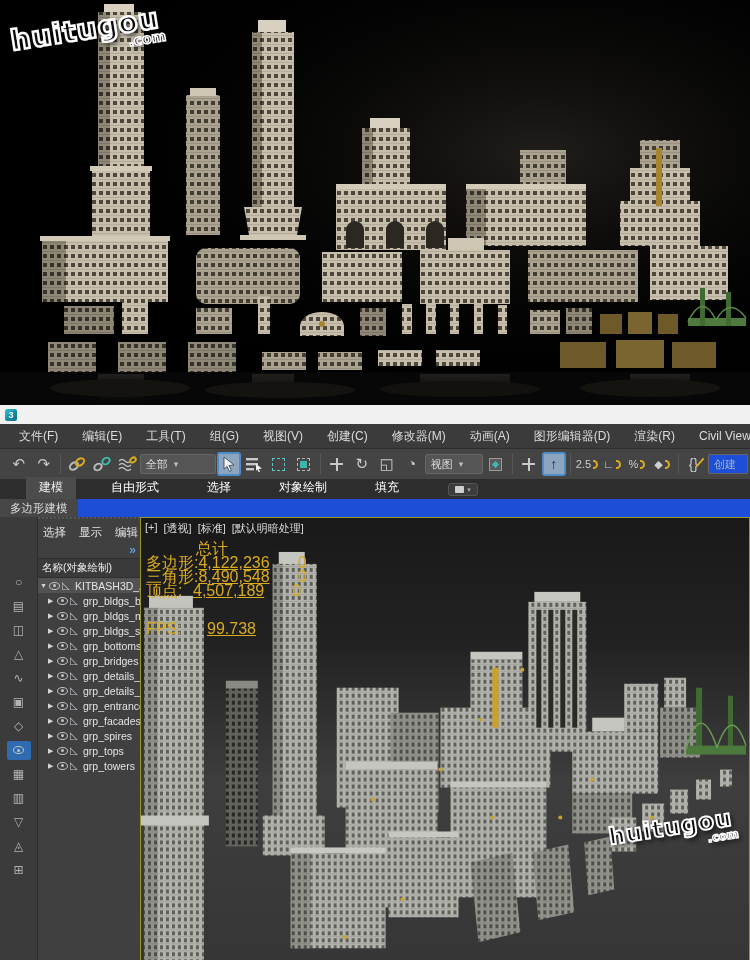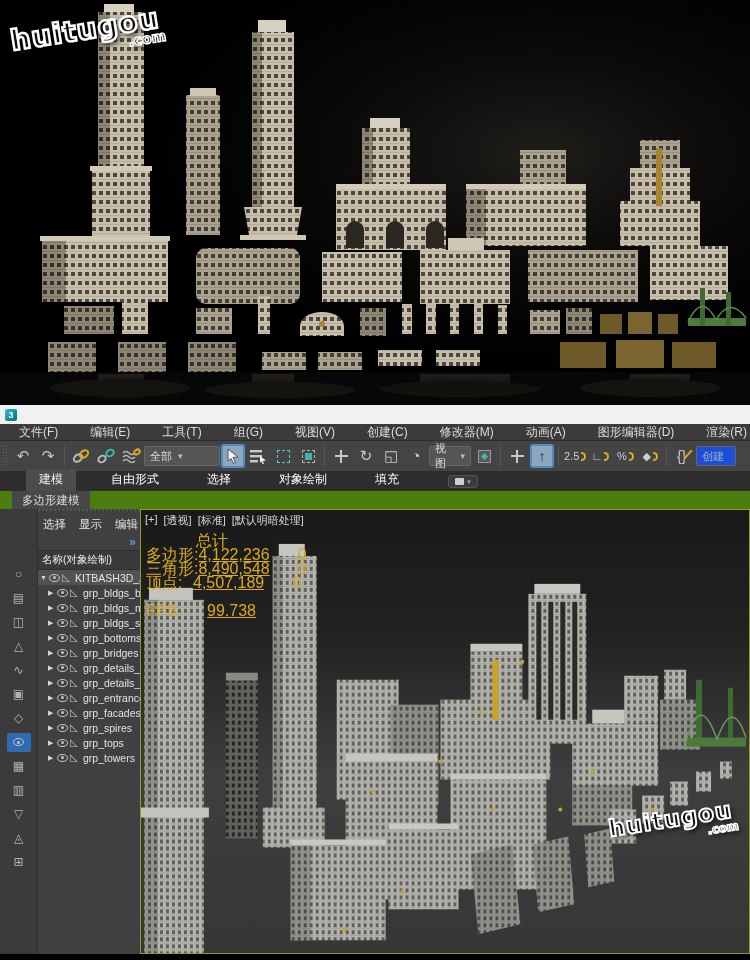--- a/index.html
+++ b/index.html
@@ -19,22 +19,22 @@
   .wm-top { left:10px; top:16px; font-size:28px; }
   .wm-vp  { right:16px; bottom:122px; font-size:23px; -webkit-text-stroke:2px #fff; }
 
   
   #titlebar { height:19px; background:#f1f1f1; display:flex; align-items:center; padding-left:5px; gap:5px; }
   #titlebar .app-ico { width:12px; height:12px; border-radius:2px;
       background:linear-gradient(135deg,#35c2d6 0%,#0e8aa0 60%,#0a6f85 100%);
       color:#fff; font-size:9px; font-weight:bold; text-align:center; line-height:12px; }
   #titlebar .ttl { font-size:11.5px; color:#111; white-space:nowrap; }
 
-  #menubar { height:17px; background:#3b3b3b; display:flex; align-items:center; padding:0 4px 0 10px;
-             gap:14px; overflow:hidden; border-bottom:1px solid #2c2c2c; }
+  #menubar { height:25px; background:#3b3b3b; display:flex; align-items:center; padding:0 4px 0 10px;
+             gap:6px; overflow:hidden; border-bottom:1px solid #2c2c2c; }
   .menu-item { color:#dcdcdc; font-size:12px; padding:3px 9px; white-space:nowrap; cursor:default; }
 
   
   #toolbar { height:30px; background:#444; display:flex; align-items:center; padding:0 2px; gap:1px; overflow:hidden; }
   .drag-dots { width:5px; height:22px; margin-right:3px;
       background-image:radial-gradient(#6a6a6a 30%, transparent 31%); background-size:3px 3px; }
   .tbtn { position:relative; min-width:24px; height:24px; background:none; border:1px solid transparent;
           color:#c9c9c9; font-size:14px; line-height:20px; text-align:center; cursor:default;
           display:flex; align-items:center; justify-content:center; border-radius:3px; flex:0 0 auto; }
   .tbtn.active { background:#8ea6bd; border:2px solid #4f8cc8; color:#16293d; }
@@ -61,21 +61,21 @@
             margin-left:1px; position:relative; top:-2px; }
 
   
   #ribbontabs { height:20px; background:#2d2d2d; display:flex; align-items:flex-end; padding-left:26px; gap:22px; }
   .rtab { font-size:12px; color:#ffffff; padding:2px 13px 3px; cursor:default; }
   .rtab.active { background:#4c4c4c; color:#ececec; border-radius:2px 2px 0 0; }
   .ribbon-cfg { margin-left:14px; margin-bottom:3px; width:30px; height:13px; background:#3c3c3c; border:1px solid #555;
                 border-radius:3px; display:flex; align-items:center; justify-content:center; gap:3px; }
   .ribbon-cfg .sq { width:9px; height:7px; background:#cfcfcf; border-radius:1px; }
   .ribbon-cfg .cv { font-size:7px; color:#aaa; }
-  #ribbonpanel { height:18px; background:#4d7c0f; display:flex; align-items:stretch; padding-left:12px; }
+  #ribbonpanel { height:18px; background:#1d4ed8; display:flex; align-items:stretch; padding-left:0; }
   .ptab { background:#474747; color:#dcdcdc; font-size:11.5px; padding:2px 10px 0; }
 
   
   #workspace { position:relative; height:445px; background:#3a3a3a; display:flex; }
   #iconstrip { width:38px; background:#3b3b3b; border-right:1px solid #2d2d2d; display:flex; flex-direction:column;
                align-items:center; padding-top:56px; gap:5px; }
   .sicon { width:24px; height:19px; color:#b3b3b3; font-size:12px; line-height:19px; text-align:center; border-radius:2px; }
   .sicon.hl { background:#2f6bb0; color:#fff; }
   .sicon .eye { margin:5px auto 0; }
 
@@ -99,21 +99,21 @@
       background:linear-gradient(180deg,#191919 0%,#222 28%,#3e3e3e 60%,#363636 100%); overflow:hidden; }
   #viewport svg { position:absolute; inset:0; }
   .vp-labels { position:absolute; left:4px; top:3px; display:flex; gap:6px; }
   .vp-labels span { color:#d9d9d9; font-size:11px; white-space:nowrap; }
   .vp-stats { position:absolute; left:5px; top:24px; color:#d9ab1f; font-size:16px; line-height:14px; }
   .vp-stats .srow { position:relative; height:14px; white-space:nowrap; }
   .vp-stats .sl { display:inline-block; min-width:47px; }
   .vp-stats .sv { display:inline-block; min-width:62px;text-decoration:underline; }
   .vp-stats .sd { display:inline-block; margin-left:28px; }
   .vp-stats .total { margin-left:50px; }
-  .vp-stats .fps { margin-top:14px; }
+  .vp-stats .fps { margin-top:24px; }
   .vp-stats .fps .sv { margin-left:14px; }
 </style>
 </head>
 <body>
 
 <div id="app">
 
   <section id="render">
     <svg viewBox="0 0 750 405">
       <defs>
@@ -330,21 +330,21 @@
       </button>
     <button class="tbtn">
         <span class="gl">↻</span>
       </button>
     <button class="tbtn">
         <span class="gl">◱</span>
       </button>
     <button class="tbtn">
         <span class="gl">◔</span>
       </button>
-    <div class="tdrop" style="width:42px">
+    <div class="tdrop" style="width:58px">
       <span>视图</span>
       <span class="caret">▾</span>
     </div>
     <button class="tbtn">
         <span class="pivot-ico"></span>
       </button>
     <span class="tsep"></span>
     <button class="tbtn">
         <span class="i-plus"></span>
       </button>

